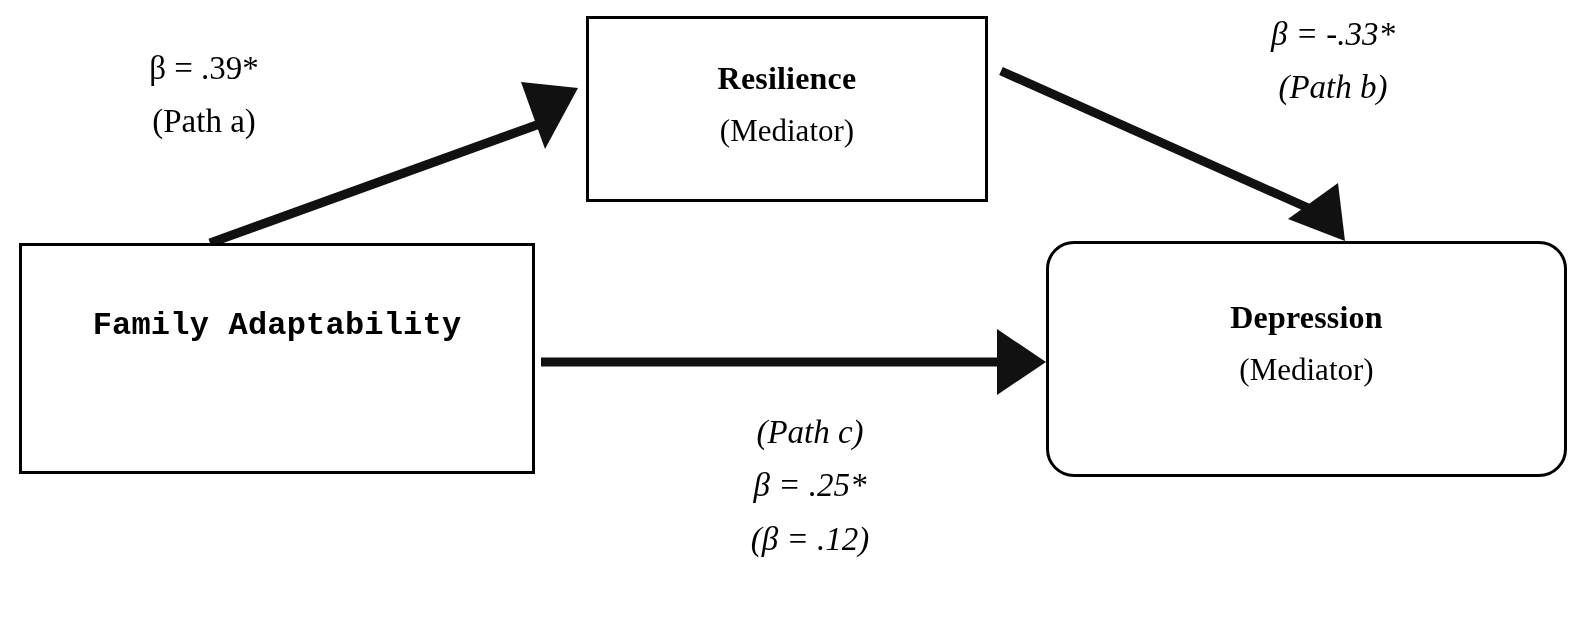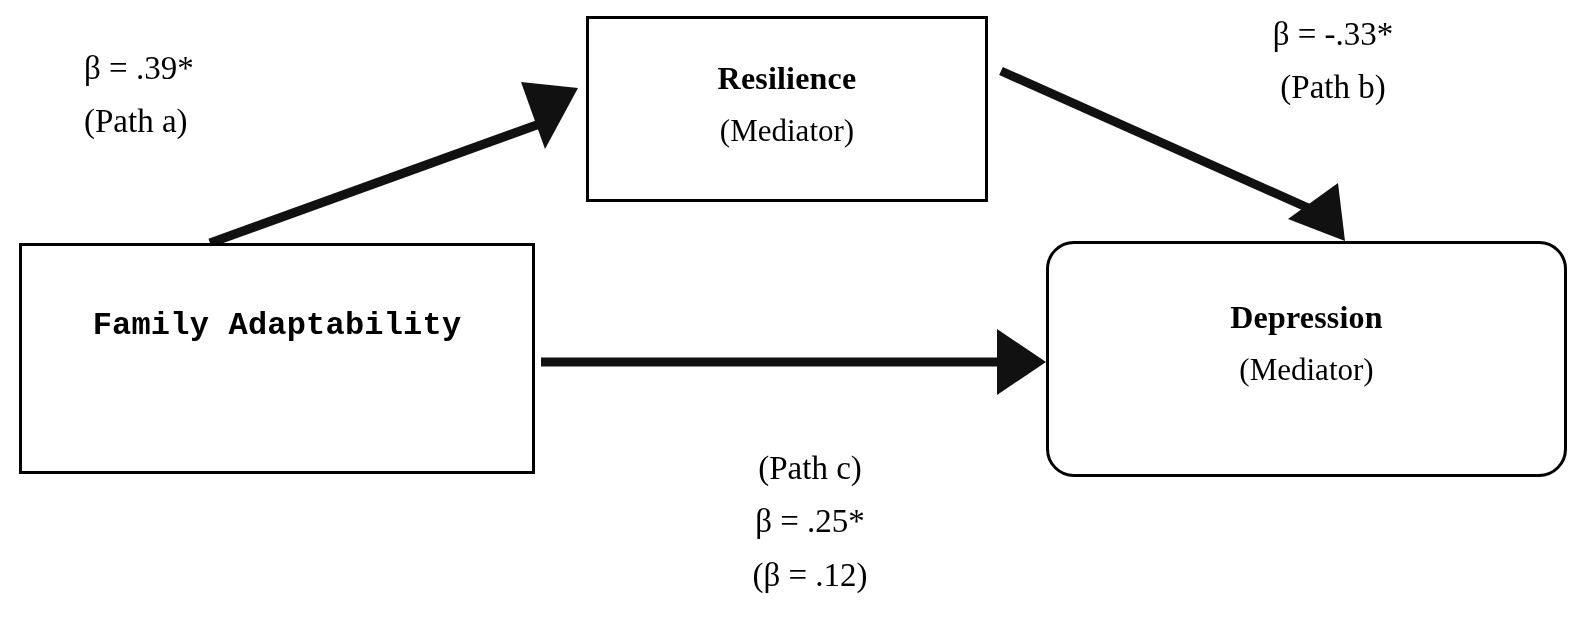--- a/index.html
+++ b/index.html
@@ -55,24 +55,25 @@
   .path-label {
     position: absolute;
     font-size: 33px;
     line-height: 1.62;
     white-space: nowrap;
   }
   .path-label .lbl-line {
     display: block;
   }
   .label-left {
-    text-align: left;
+    text-align: center;
   }
   .label-center {
     text-align: center;
+    font-style: italic;
   }
 
   
   #box-resilience {
     left: 586px;
     top: 16px;
     width: 402px;
     height: 186px;
   }
   #box-resilience .node-inner { top: 42px; }
@@ -102,21 +103,20 @@
   }
   #label-path-b {
     left: 1203px;
     top: 8px;
     width: 260px;
   }
   #label-path-c {
     left: 660px;
     top: 406px;
     width: 300px;
-    margin-top: 36px;
   }
 </style>
 </head>
 <body>
 
 <div id="diagram-root">
 
   <svg id="diagram-svg" viewBox="0 0 1593 621" xmlns="http://www.w3.org/2000/svg">
 
     <g>

